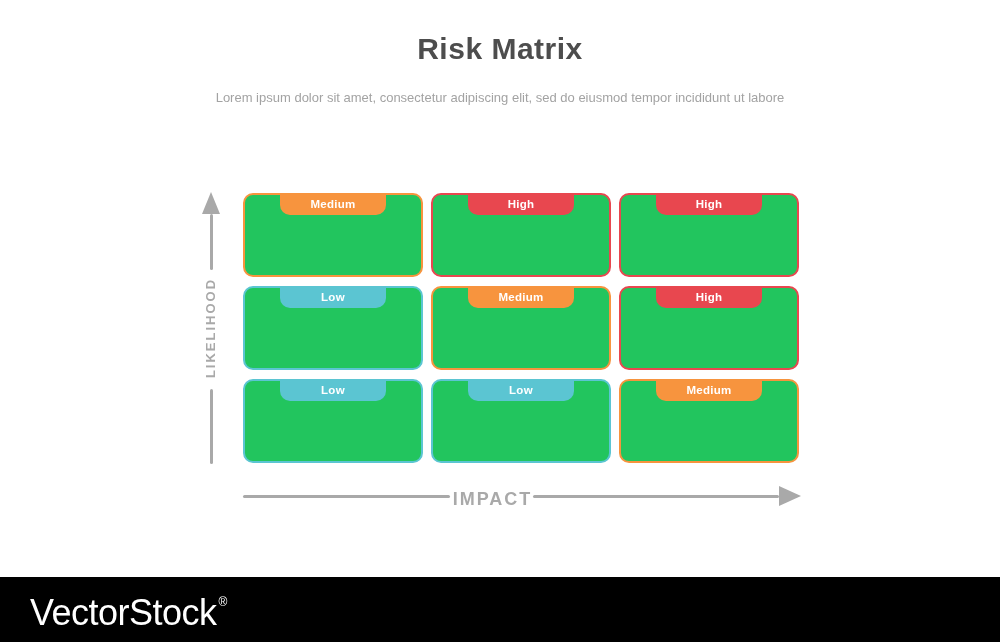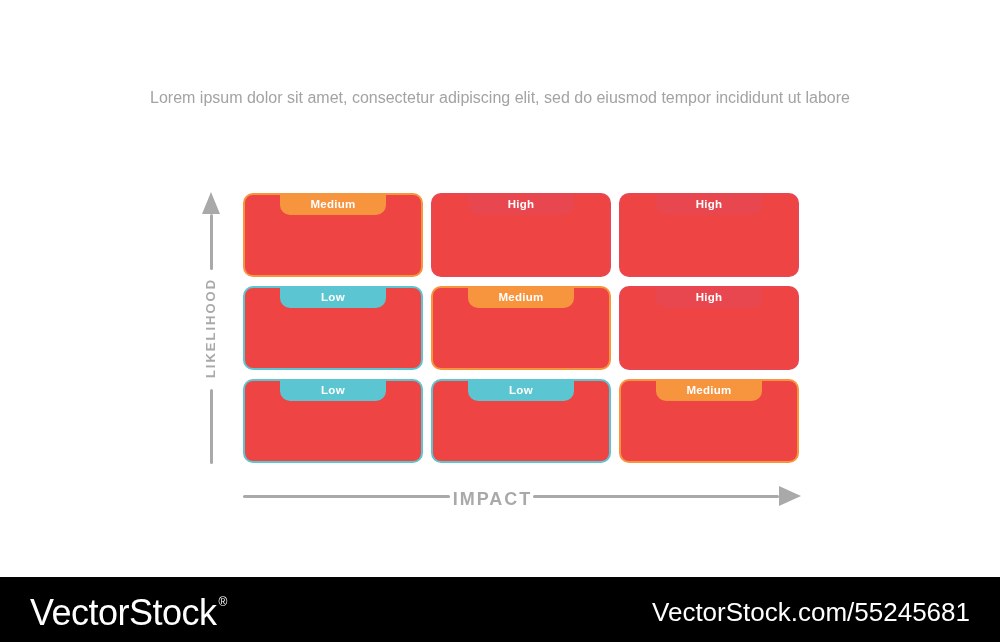--- a/index.html
+++ b/index.html
@@ -15,35 +15,35 @@
   
   .title {
     position:absolute; top:32px; left:0; width:100%;
     text-align:center;
     font-size:30px; font-weight:bold; letter-spacing:0.5px;
     color:var(--title-text,#4d4d4d);
   }
   .subtitle {
     position:absolute; top:86px; left:0; width:100%;
     text-align:center;
-    font-size:16px; line-height:24px;
+    font-size:13px; line-height:24px;
     color:var(--subtitle-text,#a3a3a3);
   }
 
   
   .matrix {
     position:absolute; left:243px; top:193px;
     display:grid;
     grid-template-columns:repeat(3,180px);
     grid-template-rows:repeat(3,84px);
     column-gap:8px; row-gap:9px;
   }
   .cell {
     position:relative;
-    background:#ef4444;
+    background:#22c55e;
     border:2px solid var(--c,#ccc);
     border-radius:10px;
   }
   .tab {
     position:absolute; top:-2px; left:50%;
     transform:translateX(-50%);
     width:106px; height:22px;
     background:var(--c,#ccc);
     border-radius:0 0 10px 10px;
     color:#ffffff;
@@ -123,20 +123,21 @@
     color:#ffffff;
     font-size:26px;
     letter-spacing:0;
   }
 </style>
 </head>
 <body style="--axis: #A9A9A9; --title-text: #4D4D4D; --subtitle-text: #A3A3A3;">
 
 <div class="page">
 
+  <h1 class="title">Risk Matrix</h1>
 
   <p class="subtitle">
     <span>Lorem ipsum dolor sit amet, consectetur adipiscing elit, sed do eiusmod tempor incididunt ut labore</span><br>
   </p>
 
   <div class="arrow-up"></div>
   <div class="y-seg y-seg-top"></div>
   <div class="y-label">LIKELIHOOD</div>
   <div class="y-seg y-seg-bottom"></div>
 
@@ -172,16 +173,15 @@
 
   <div class="x-seg x-seg-left"></div>
   <div class="x-label">IMPACT</div>
   <div class="x-seg x-seg-right"></div>
   <div class="arrow-right"></div>
 
   <div class="footer">
     <div class="brand">
       <span>VectorStock</span><span class="reg">®</span>
     </div>
-    <div class="credit">VectorStock.com/55245681</div>
   </div>
 
 </div>
 
 </body></html>

